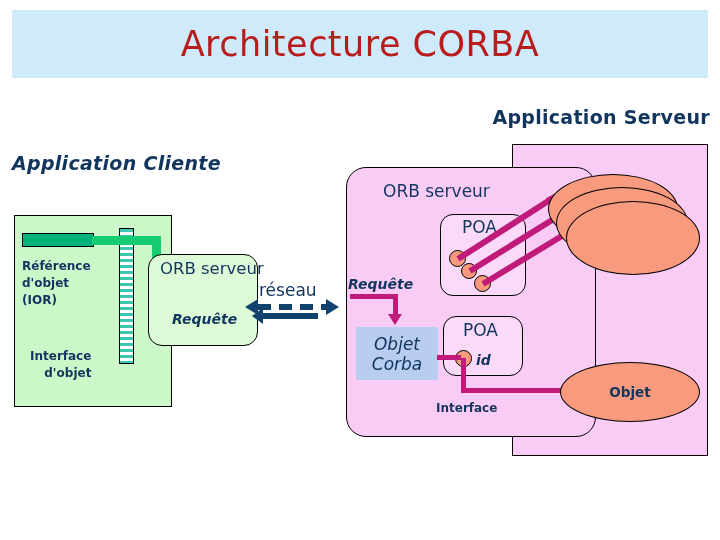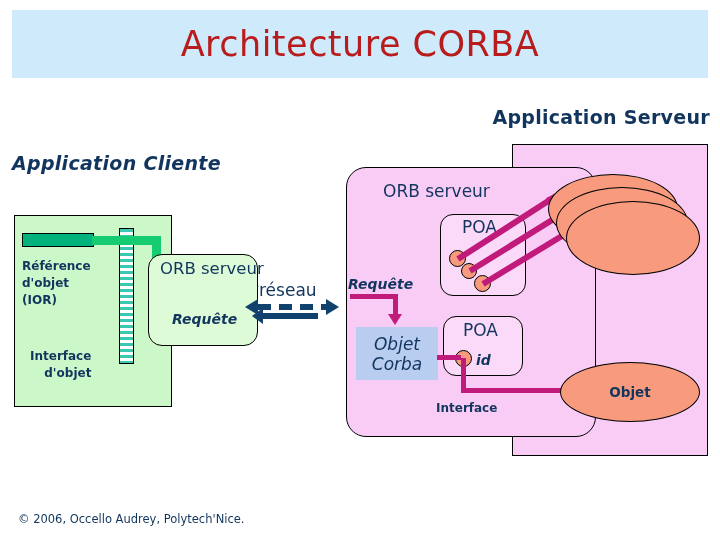--- a/index.html
+++ b/index.html
@@ -272,15 +272,14 @@
 
   <div class="ellipse" id="ell-1"></div>
   <div class="ellipse" id="ell-2"></div>
   <div class="ellipse" id="ell-3"></div>
 
   <div class="ellipse" id="ell-impl"></div>
   <div id="t-impl">
     <div>Objet</div>
   </div>
 
-  <div class="footer">© 2006, Occello Audrey, Polytech'Nice.</div>
 
 </div>
 
 </body></html>

